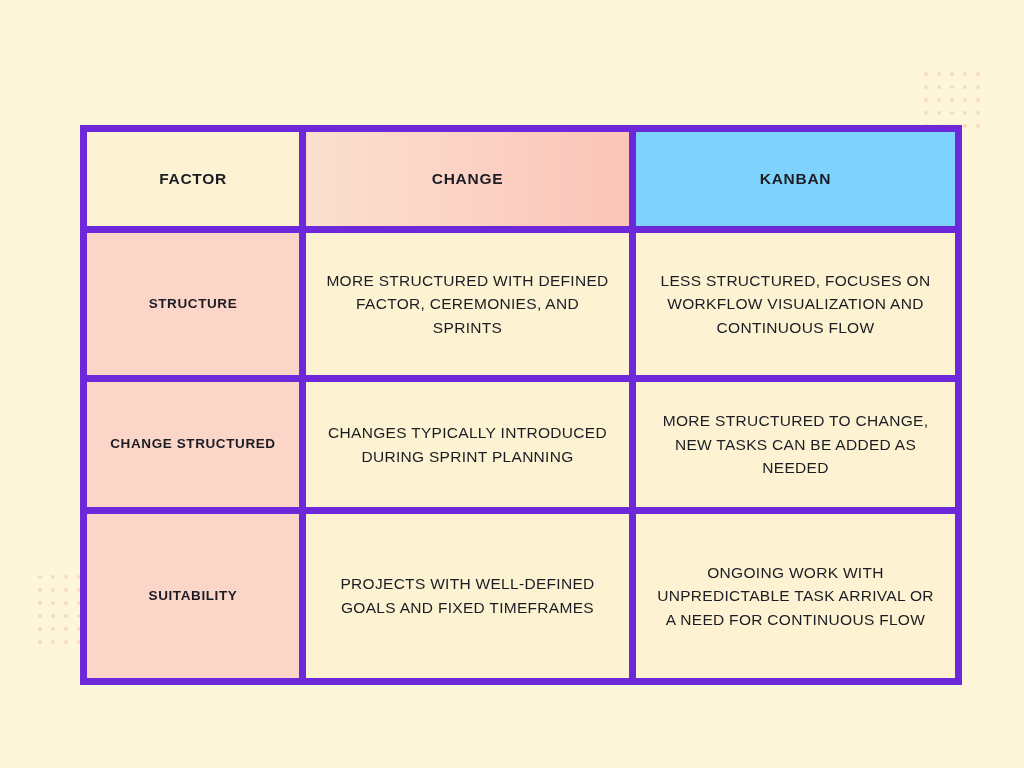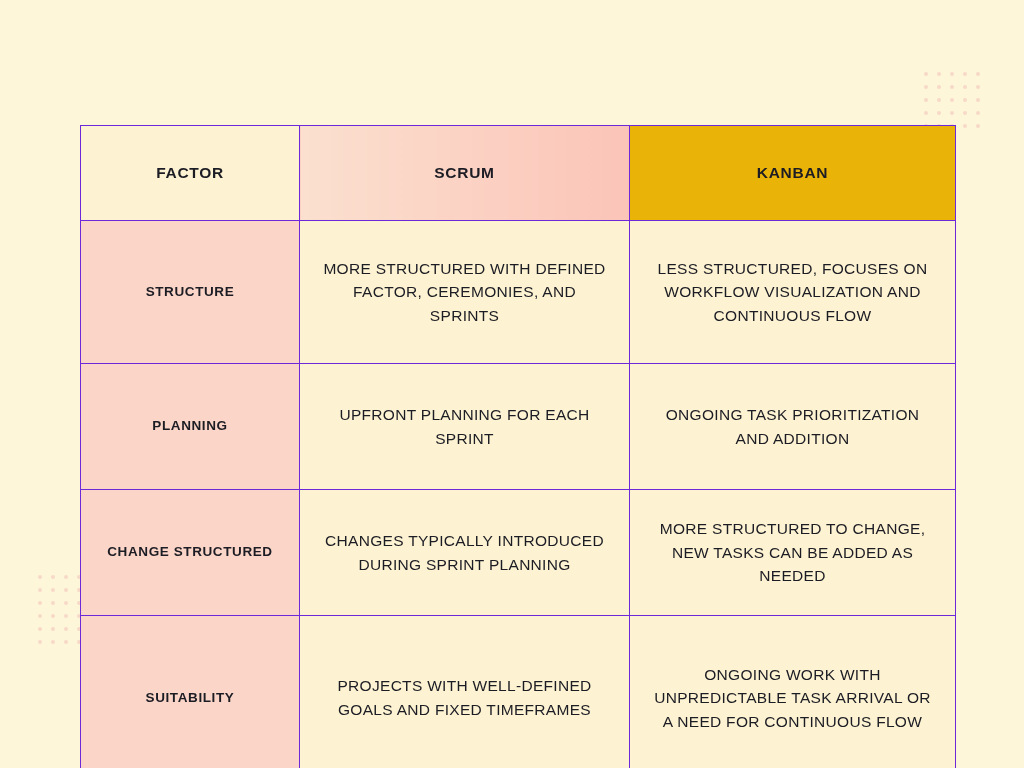--- a/index.html
+++ b/index.html
@@ -47,21 +47,21 @@
     top: 125px;
     width: 875px;
   }
 
   table.comparison {
     border-collapse: collapse;
     width: 100%;
     table-layout: fixed;
   }
   table.comparison td, table.comparison th {
-    border: 1px solid #6d28d9;
+    border: 7px solid #6d28d9;
     vertical-align: middle;
     text-align: center;
     padding: 12px 18px;
     color: #1c1c24;
   }
 
   
   col.c1 { width: 219px; }
   col.c2 { width: 330px; }
   col.c3 { width: 326px; }
@@ -73,21 +73,21 @@
     font-weight: bold;
     letter-spacing: 0.7px;
   }
   th.head-factor {
     background: #fdf3d2;
   }
   th.head-scrum {
     background: linear-gradient(90deg, #fbe0cf 0%, #fbc4b8 100%);
   }
   th.head-kanban {
-    background: #eab308;
+    background: #7dd3fc;
   }
 
   
   td.factor-cell {
     background: #fbd6c8;
     font-size: 13.5px;
     font-weight: bold;
     letter-spacing: 0.6px;
     line-height: 1.55;
     margin-left: 28px;
@@ -165,34 +165,29 @@
 <div class="table-wrap">
   <table class="comparison">
     <colgroup>
       <col class="c1">
         <col class="c2">
         <col class="c3">
     </colgroup>
     <thead>
       <tr>
         <th class="head-factor">FACTOR</th>
-        <th class="head-scrum">SCRUM</th>
+        <th class="head-scrum">CHANGE</th>
         <th class="head-kanban">KANBAN</th>
       </tr>
     </thead>
     <tbody>
       <tr class="row-structure">
         <td class="factor-cell">STRUCTURE</td>
         <td class="value-cell">MORE STRUCTURED WITH DEFINED FACTOR, CEREMONIES, AND SPRINTS</td>
         <td class="value-cell">LESS STRUCTURED, FOCUSES ON WORKFLOW VISUALIZATION AND CONTINUOUS FLOW</td>
-      </tr>
-      <tr class="row-planning">
-        <td class="factor-cell">PLANNING</td>
-        <td class="value-cell">UPFRONT PLANNING FOR EACH SPRINT</td>
-        <td class="value-cell">ONGOING TASK PRIORITIZATION AND ADDITION</td>
       </tr>
       <tr class="row-change">
         <td class="factor-cell">CHANGE STRUCTURED</td>
         <td class="value-cell">CHANGES TYPICALLY INTRODUCED DURING SPRINT PLANNING</td>
         <td class="value-cell">MORE STRUCTURED TO CHANGE, NEW TASKS CAN BE ADDED AS NEEDED</td>
       </tr>
       <tr class="row-suitability">
         <td class="factor-cell">SUITABILITY</td>
         <td class="value-cell">PROJECTS WITH WELL-DEFINED GOALS AND FIXED TIMEFRAMES</td>
         <td class="value-cell">ONGOING WORK WITH UNPREDICTABLE TASK ARRIVAL OR A NEED FOR CONTINUOUS FLOW</td>

